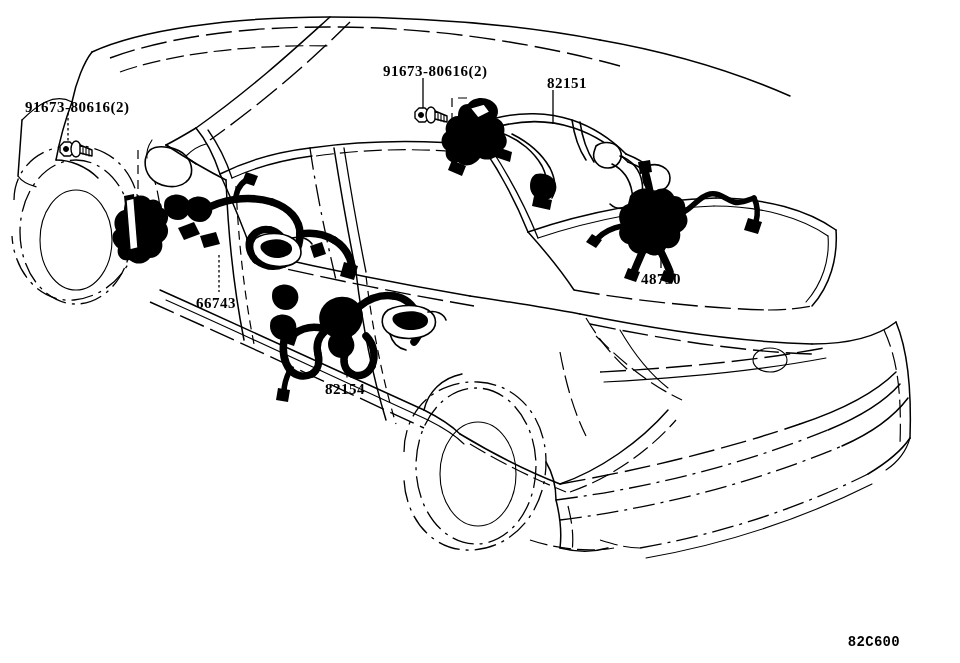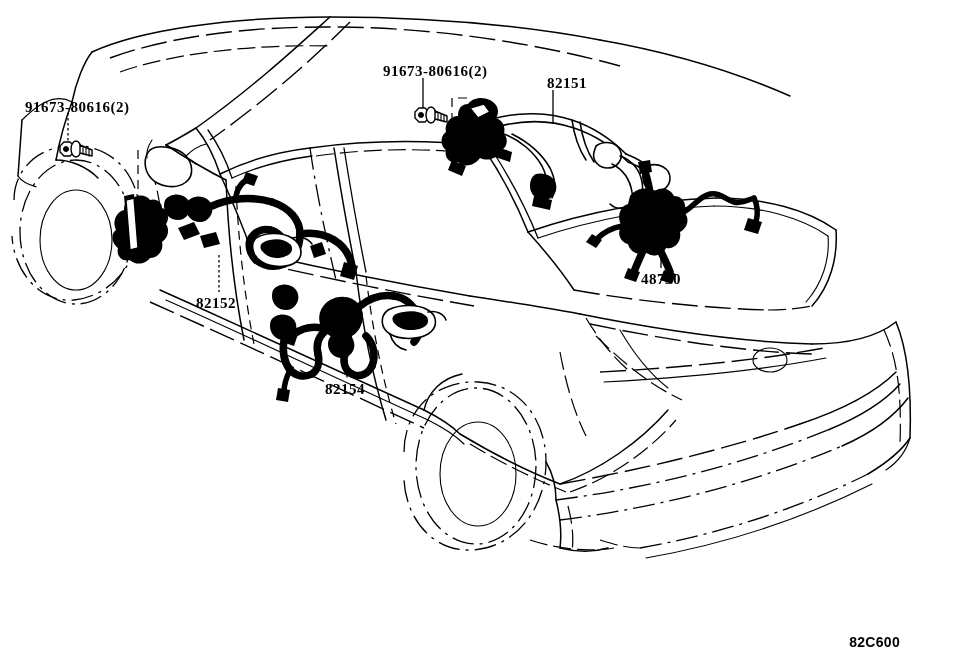--- a/index.html
+++ b/index.html
@@ -31,21 +31,21 @@
     font-family: "Liberation Serif", "DejaVu Serif", serif;
     font-weight: bold;
     font-size: 15px;
     letter-spacing: 0.5px;
     color: #000000;
     white-space: nowrap;
     line-height: 1;
   }
   .diagram-code {
     position: absolute;
-    font-family: Liberation Sans, sans-serif;
+    font-family: Liberation Mono, monospace;
     font-weight: bold;
     font-size: 14px;
     letter-spacing: 0.3px;
     color: #000000;
     white-space: nowrap;
   }
   
   .body-solid {
     fill: none;
     stroke: #000000;
@@ -446,21 +446,21 @@
     </g>
 
   </svg>
 
   <div class="callout-label" style="left:25px; top:100px;">91673-80616(2)</div>
 
   <div class="callout-label" style="left:383px; top:64px;">91673-80616(2)</div>
 
   <div class="callout-label" style="left:531px; top:76px;margin-left:16px;">82151</div>
 
-  <div class="callout-label" style="left:196px; top:296px;">82152</div>
+  <div class="callout-label" style="left:196px; top:296px;">66743</div>
 
   <div class="callout-label" style="left:641px; top:272px;">48730</div>
 
   <div class="callout-label" style="left:325px; top:382px;">82154</div>
 
   <div class="diagram-code" style="left:900px; top:634px; transform:translateX(-100%);">82C600</div>
 
 </div>
 
 </body></html>

